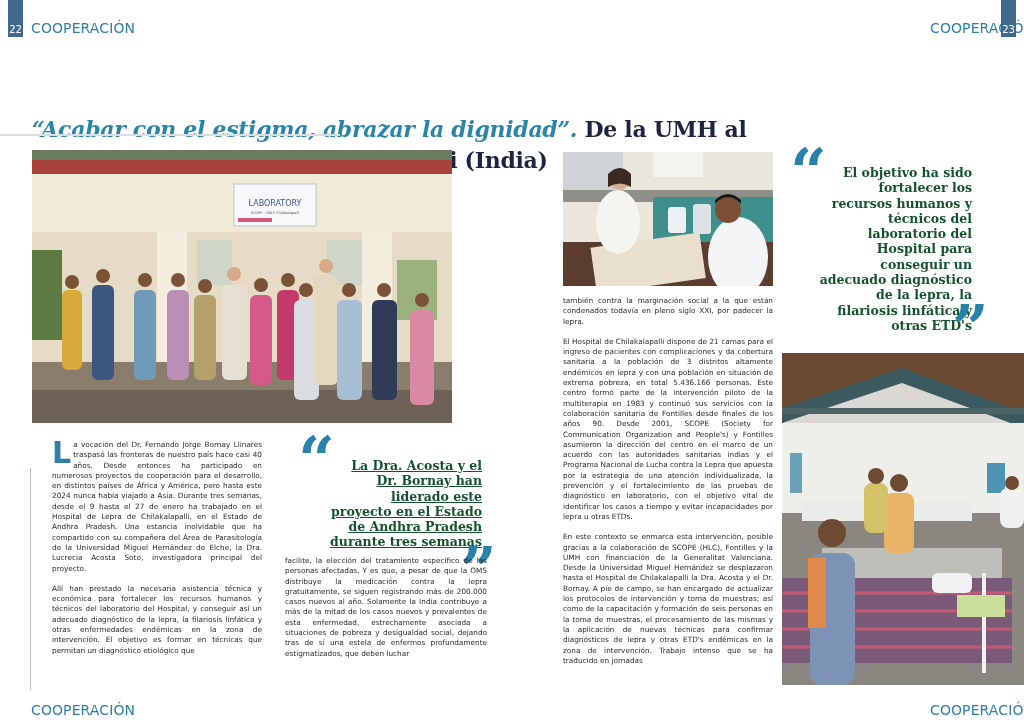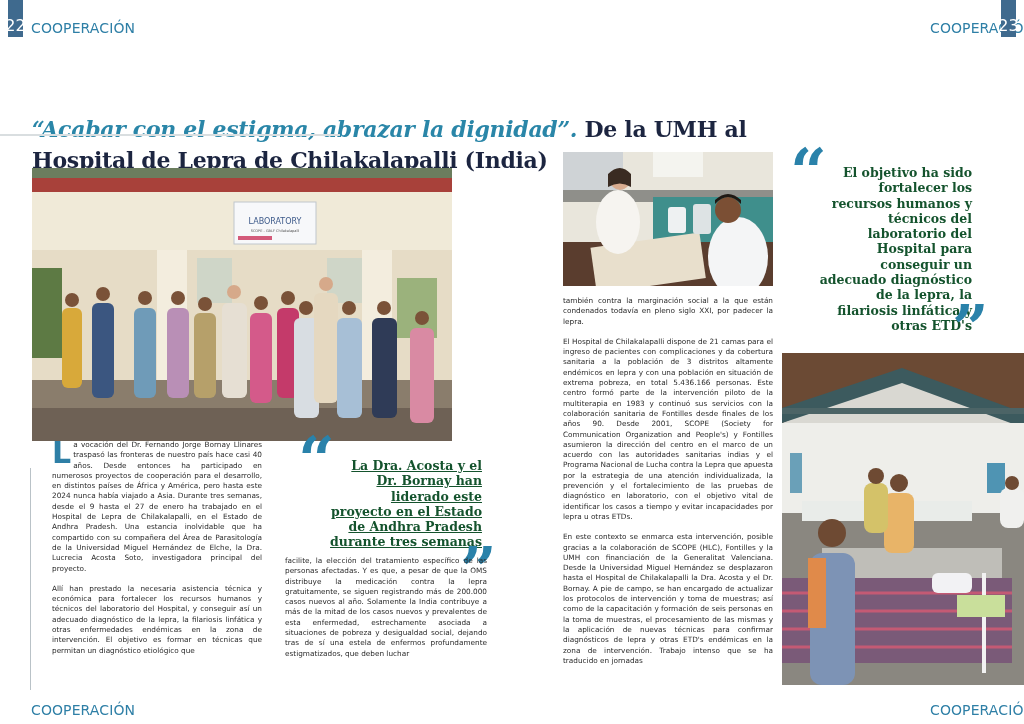--- a/index.html
+++ b/index.html
@@ -1,20 +1,20 @@
 <!DOCTYPE html>
 <html><head>
 <meta charset="utf-8">
 <style>
   * { box-sizing: border-box; margin: 0; padding: 0; }
   html, body { width: 1024px; height: 724px; overflow: hidden; background: #ffffff; }
   body { position: relative; font-family: "Liberation Sans", sans-serif; color: #2b2b2b; }
 
   .page-tab { position: absolute; top: 0; width: 15px; height: 37px; background: #3f6a8e; color: #fff;
-    font-family: "DejaVu Sans", sans-serif; font-size: 16px; display: flex; align-items: flex-end; justify-content: center; padding-bottom: 2px; }
+    font-family: "DejaVu Sans", sans-serif; font-size: 10px; display: flex; align-items: flex-end; justify-content: center; padding-bottom: 2px; }
   .page-tab.left { left: 8px; }
   .page-tab.right { left: 1001px; }
   .section-label { position: absolute; font-family: "DejaVu Sans", sans-serif; font-size: 14px; color: #2e7fa6; letter-spacing: 0.1px; }
 
   .title { position: absolute; left: 32px; top: 66px; width: 760px; font-family: "DejaVu Serif", serif; font-weight: bold;
     font-size: 22px; line-height: 31px; color: #1c2540; letter-spacing: -0.3px; margin-top: 48px; }
   .title .quote-part { font-style: italic; color: #2a86a8; }
   .title-rule { position: absolute; left: 0; top: 134px; width: 340px; height: 2px; background: #d9dee0; }
 
   .photo { position: absolute; overflow: hidden; }
@@ -32,21 +32,21 @@
 <div class="page-tab left">22</div>
 <div class="section-label" style="left:31px; top:20px;">COOPERACIÓN</div>
 <div class="section-label" style="left:930px; top:20px;">COOPERACIÓN</div>
 <div class="page-tab right">23</div>
 
 <h1 class="title">
   <span class="quote-part">“Acabar con el estigma, abrazar la dignidad”.</span><span> De la UMH al Hospital de Lepra de Chilakalapalli (India)</span>
 </h1>
 <div class="title-rule"></div>
 
-<div class="photo" style="left:32px; top:168px; width:420px; height:355px;">
+<div class="photo" style="left:32px; top:150px; width:420px; height:355px;">
   <svg width="420" height="273" viewBox="0 0 420 273" xmlns="http://www.w3.org/2000/svg">
     <rect width="420" height="273" fill="#e8e0cf"></rect>
     <rect x="0" y="0" width="420" height="14" fill="#6b7d5e"></rect>
     <rect x="0" y="10" width="420" height="14" fill="#a8413a"></rect>
     <rect x="0" y="24" width="420" height="58" fill="#f0ead8"></rect>
     <rect x="0" y="82" width="420" height="130" fill="#e6dcc6"></rect>
     <rect x="125" y="82" width="30" height="130" fill="#f3edde"></rect>
     <rect x="330" y="82" width="30" height="130" fill="#f3edde"></rect>
     <rect x="0" y="100" width="30" height="90" fill="#5d7a44"></rect>
     <rect x="165" y="90" width="35" height="45" fill="#cfd6c8"></rect>

